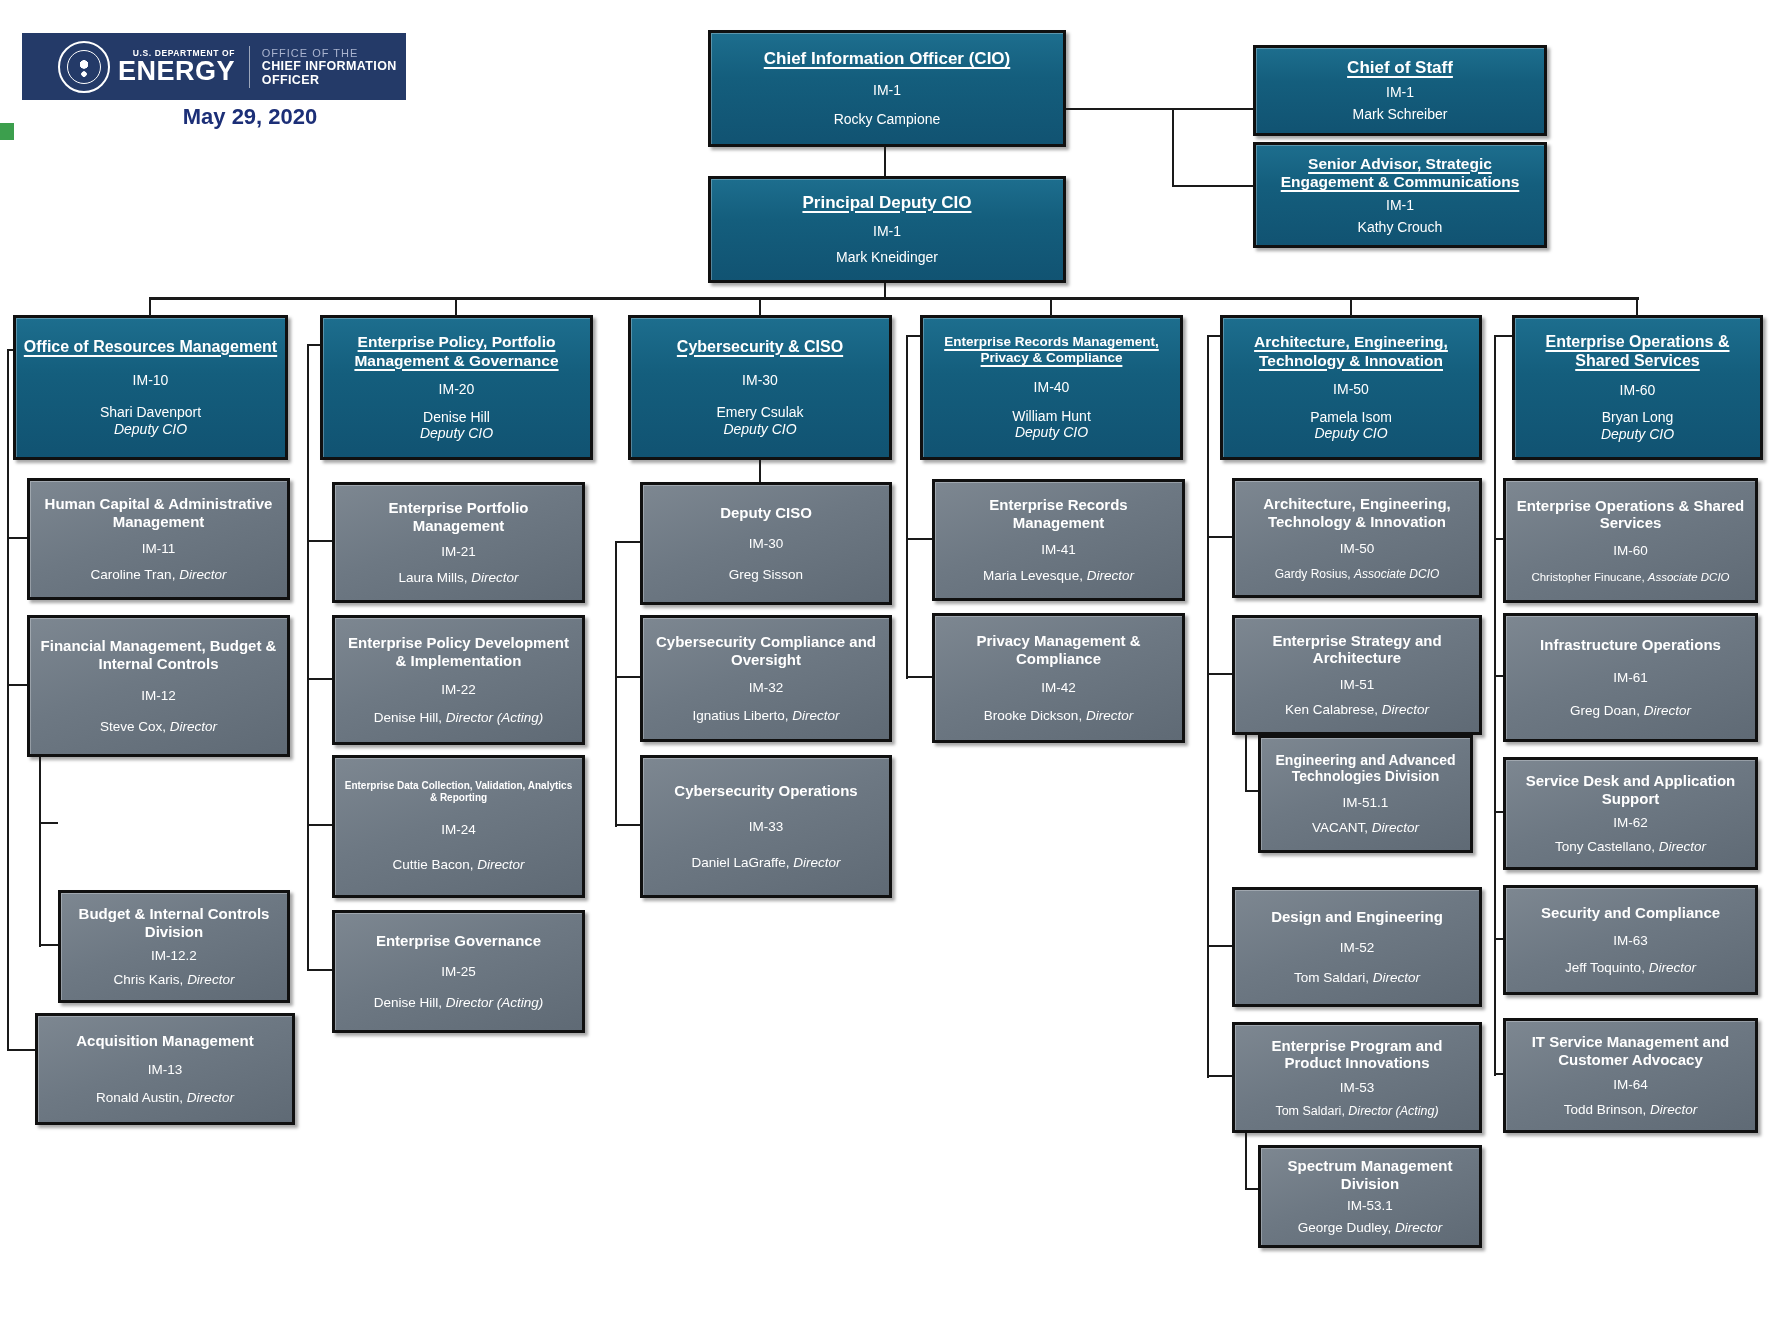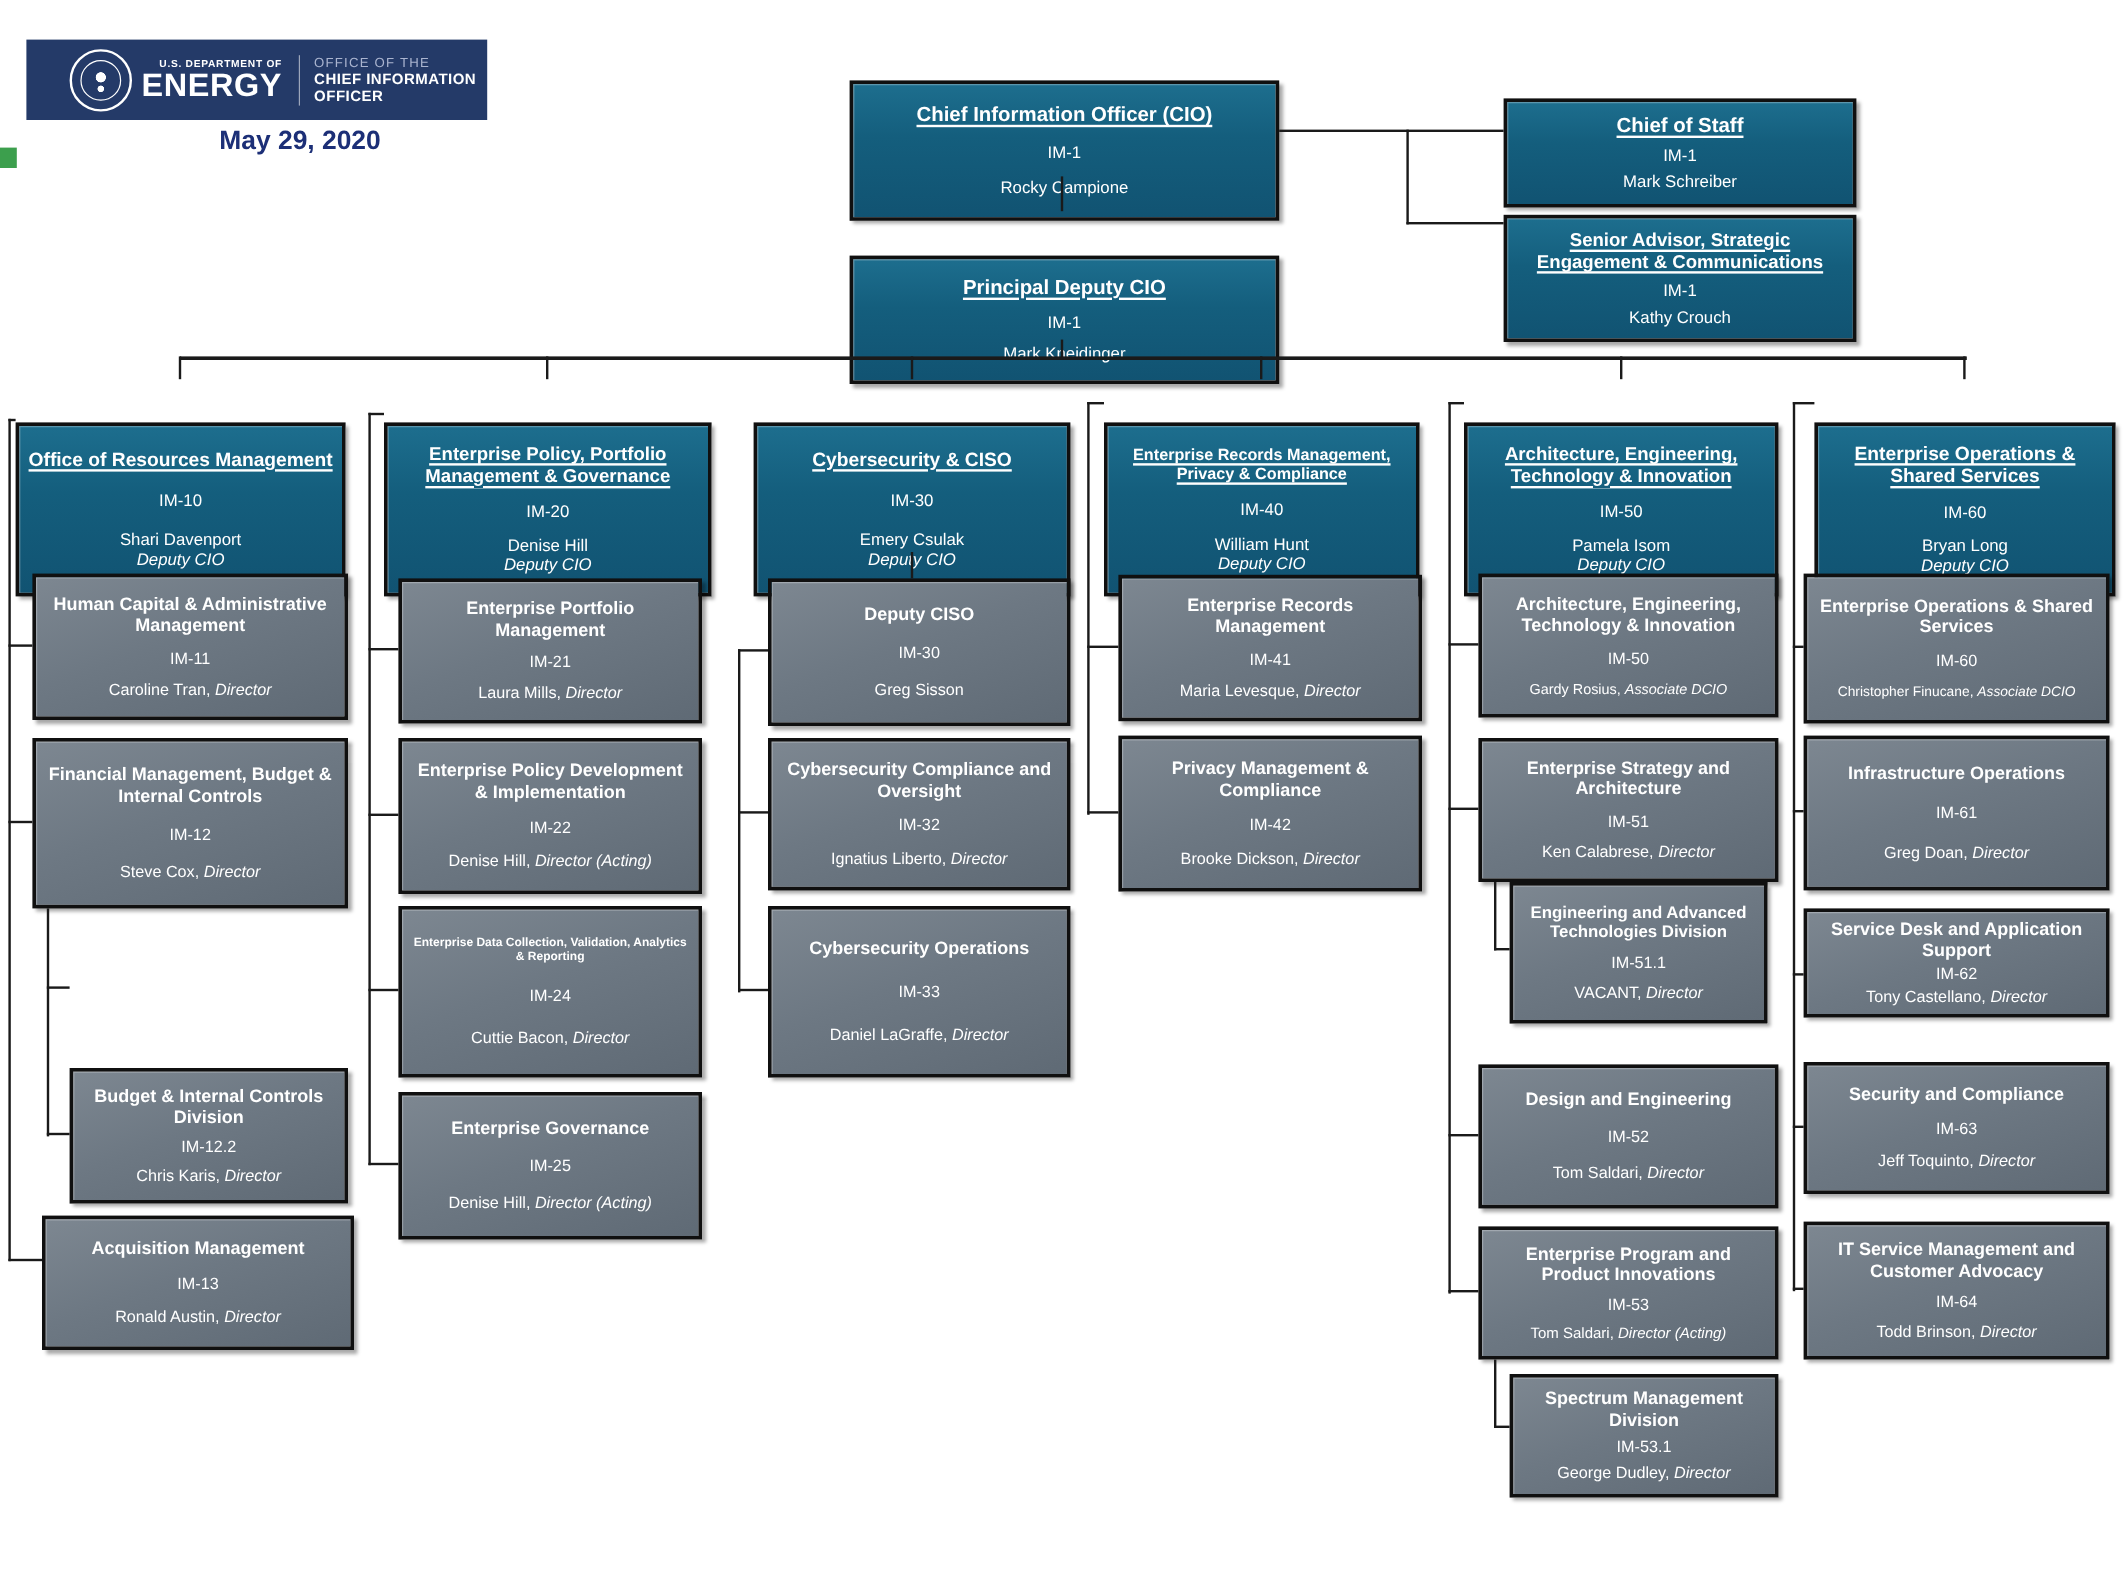--- a/index.html
+++ b/index.html
@@ -5,21 +5,21 @@
   html,body{margin:0;padding:0;background:#fff;}
   .canvas{position:relative;width:1772px;height:1329px;overflow:hidden;background:#fff;
           font-family:"Liberation Sans",sans-serif;}
   
   .cline{position:absolute;background:#1a1a1a;}
   
   .box{position:absolute;box-sizing:border-box;display:flex;flex-direction:column;
        justify-content:space-evenly;align-items:center;text-align:center;color:#fff;
        padding:4px 7px;line-height:1.18;border:3px solid #101010;
        box-shadow:3px 3px 3px rgba(0,0,0,.35), inset 1px 1px 0 rgba(255,255,255,.28);}
-  .teal{background:linear-gradient(180deg,#1d6e8e 0%,#145e7d 40%,#115372 100%);margin-top:37px;}
+  .teal{background:linear-gradient(180deg,#1d6e8e 0%,#145e7d 40%,#115372 100%);}
   .gray{background:linear-gradient(160deg,#7d8791 0%,#6d7883 45%,#5f6a75 100%);}
   .t{font-weight:700;font-size:15px;}
   .teal>.t{font-size:16px;text-decoration:underline;text-underline-offset:3px;text-decoration-thickness:1.5px;}
   .c,.n{font-size:13.5px;}
   .teal .c,.teal .n{font-size:14px;}
   .n em{font-style:italic;}
   .teal .n em{display:block;}
   
   .logo{position:absolute;left:22px;top:33px;width:384px;height:67px;background:#243a68;
         display:flex;align-items:center;padding-left:36px;box-sizing:border-box;color:#fff;}
@@ -233,21 +233,21 @@
   <div class="box gray" style="left:1503px;top:478px;width:255px;height:125px">
     <div class="t">Enterprise Operations &amp; Shared Services</div>
     <div class="c">IM-60</div>
     <div class="n nr" style="font-size:11.5px;white-space:nowrap"><span>Christopher Finucane</span><span class="comma">, </span><em>Associate DCIO</em></div>
   </div>
   <div class="box gray" style="left:1503px;top:613px;width:255px;height:129px">
     <div class="t">Infrastructure Operations</div>
     <div class="c">IM-61</div>
     <div class="n nr"><span>Greg Doan</span><span class="comma">, </span><em>Director</em></div>
   </div>
-  <div class="box gray" style="left:1503px;top:757px;width:255px;height:91px">
+  <div class="box gray" style="left:1503px;top:757px;width:255px;height:113px">
     <div class="t">Service Desk and Application Support</div>
     <div class="c">IM-62</div>
     <div class="n nr"><span>Tony Castellano</span><span class="comma">, </span><em>Director</em></div>
   </div>
   <div class="box gray" style="left:1503px;top:885px;width:255px;height:110px">
     <div class="t">Security and Compliance</div>
     <div class="c">IM-63</div>
     <div class="n nr"><span>Jeff Toquinto</span><span class="comma">, </span><em>Director</em></div>
   </div>
   <div class="box gray" style="left:1503px;top:1018px;width:255px;height:115px">

